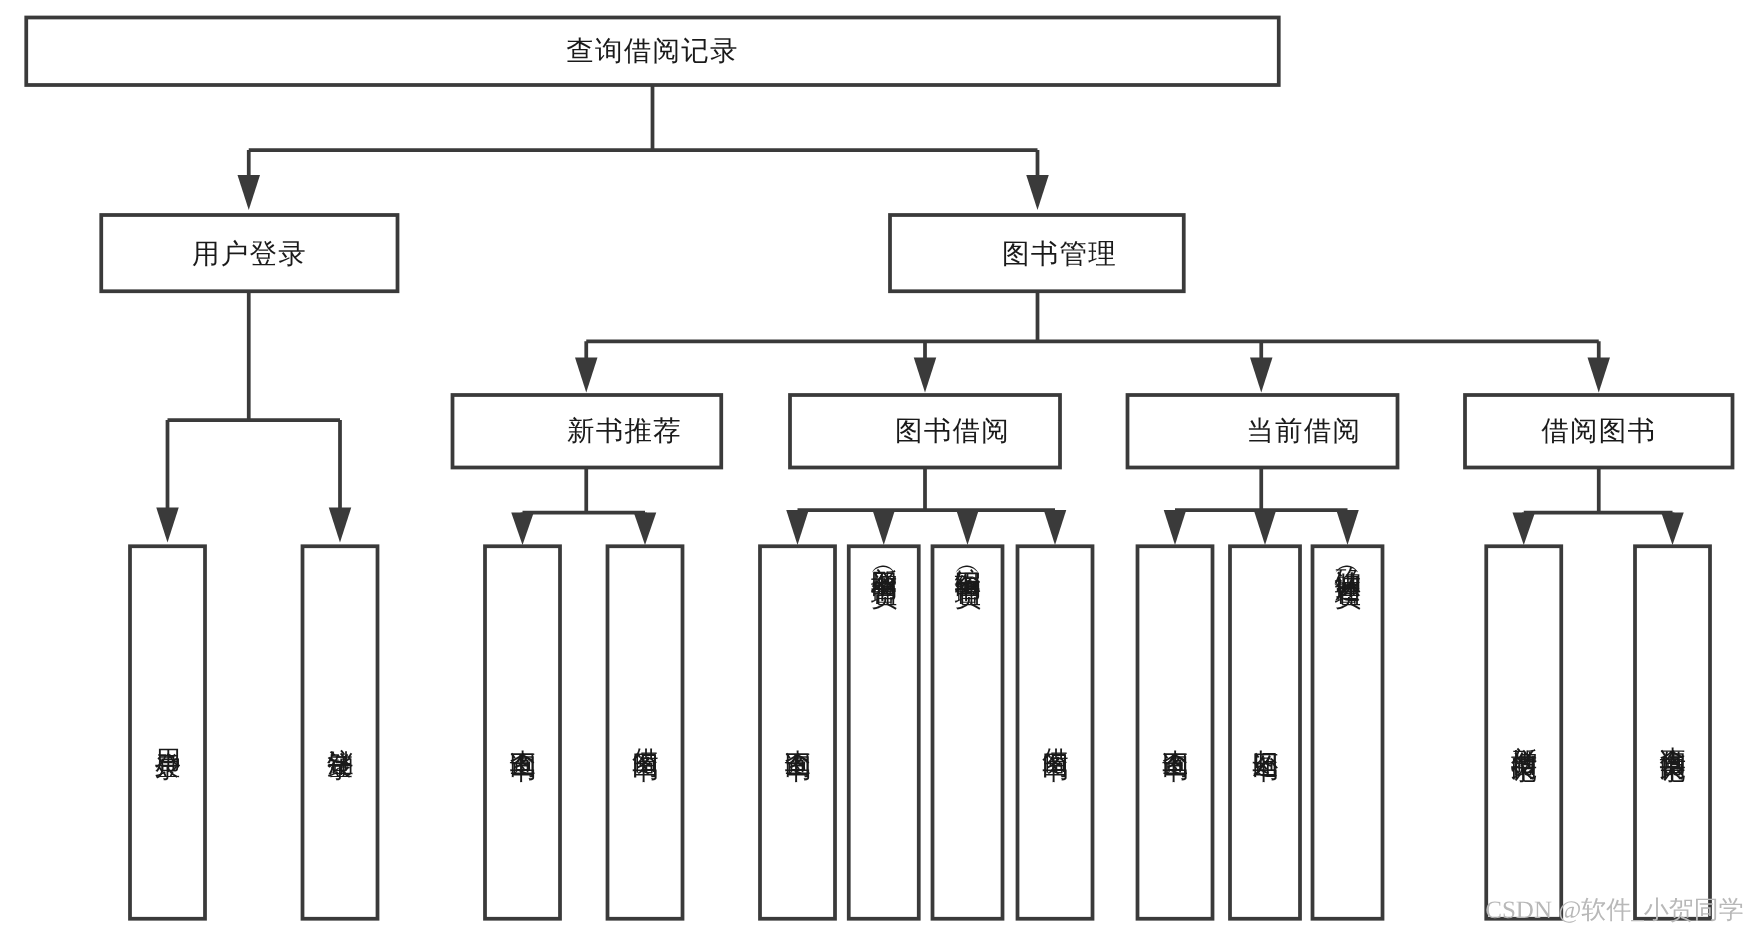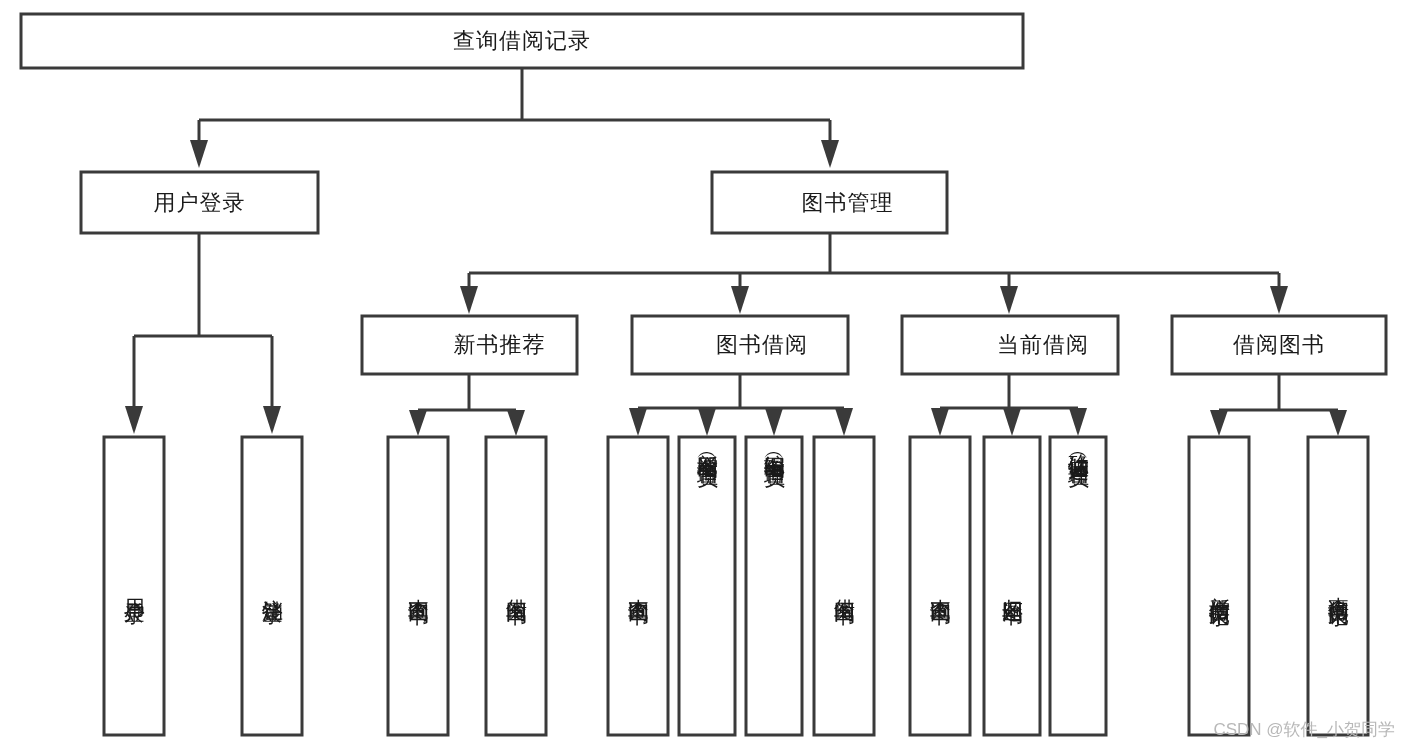--- a/index.html
+++ b/index.html
@@ -67,22 +67,22 @@
     font-family: "DejaVu Sans", "Liberation Sans", sans-serif;
     font-size: 22px;
     color: #1a1a1a;
     letter-spacing: 1px;
     white-space: nowrap;
   }
   #watermark {
     position: absolute;
     right: 10px;
     bottom: 6px;
-    font-family: Liberation Sans, sans-serif;
-    font-size: 17px;
+    font-family: Liberation Serif, serif;
+    font-size: 20px;
     color: #b8b8b8;
     white-space: nowrap;
     margin-top: 44px;
   }
 </style>
 </head>
 <body>
 
 <div id="diagram-root">
 

